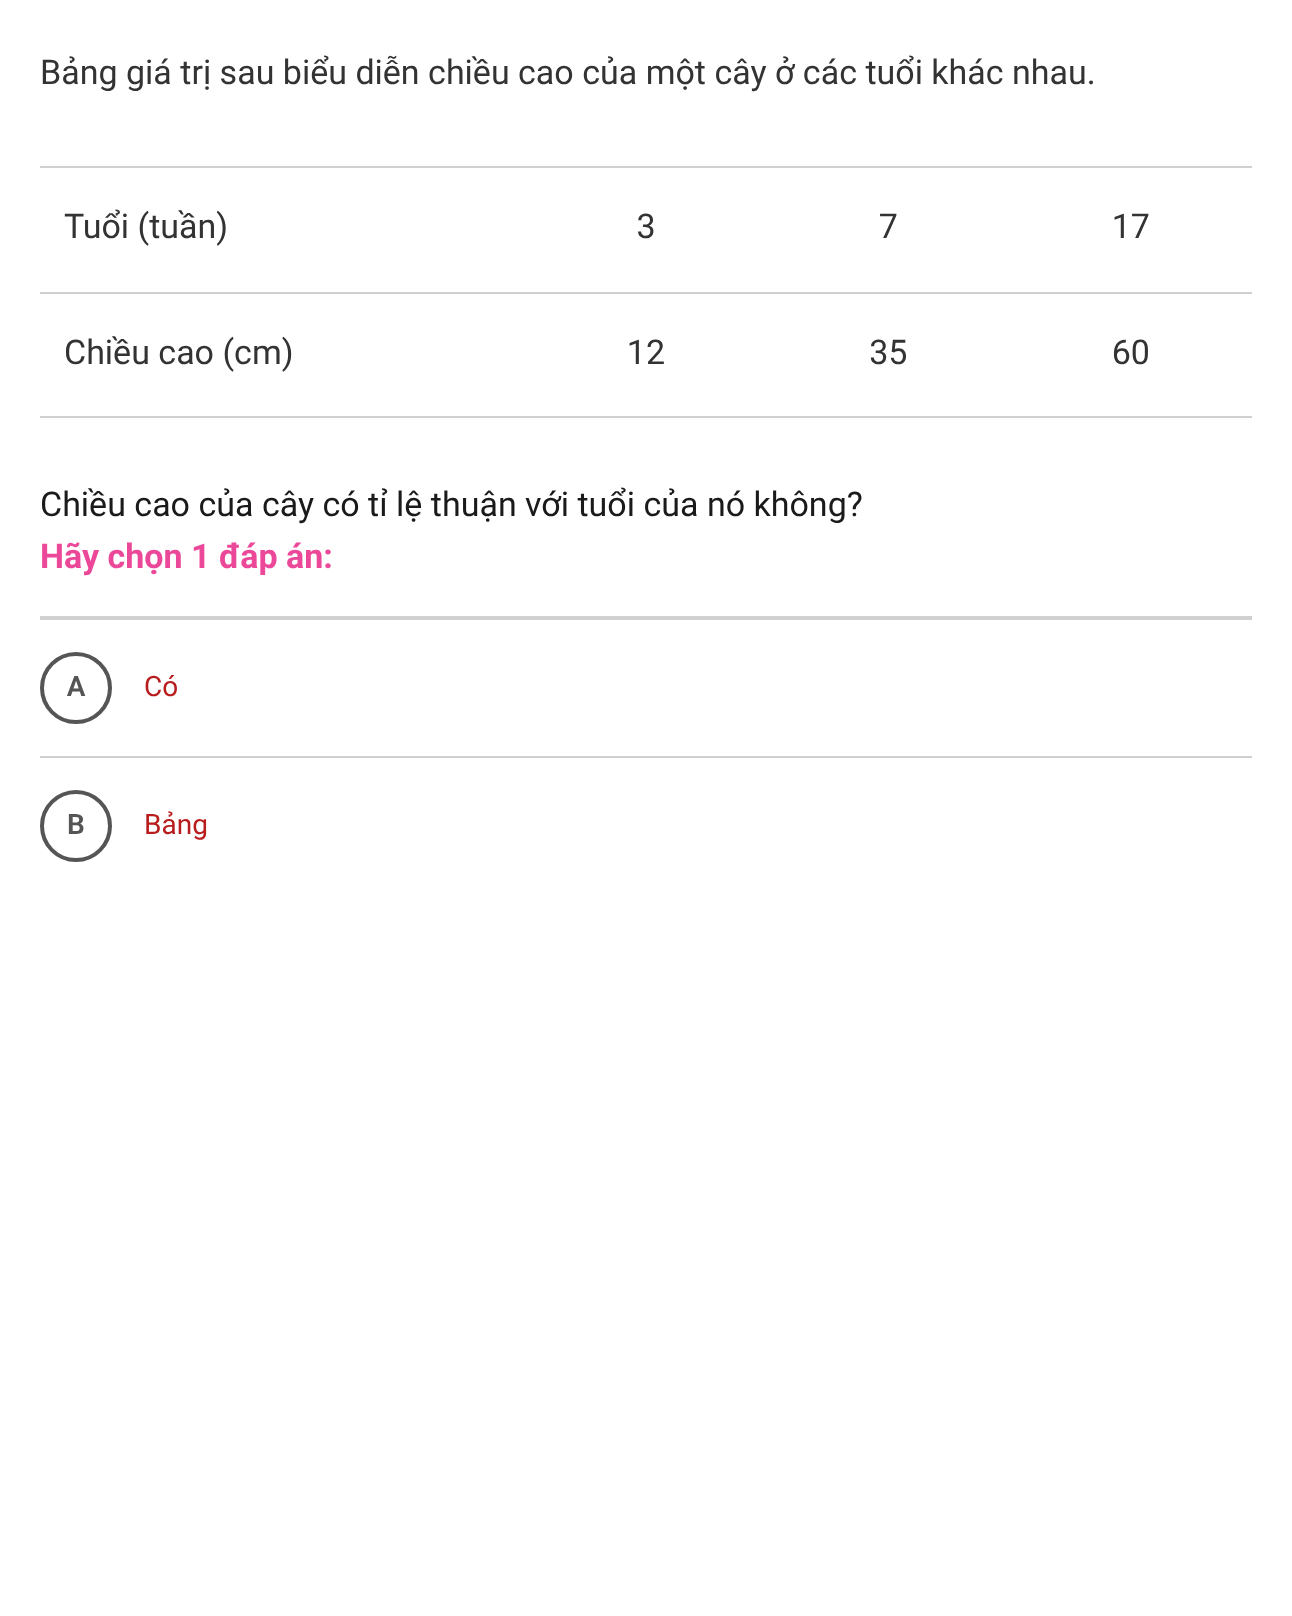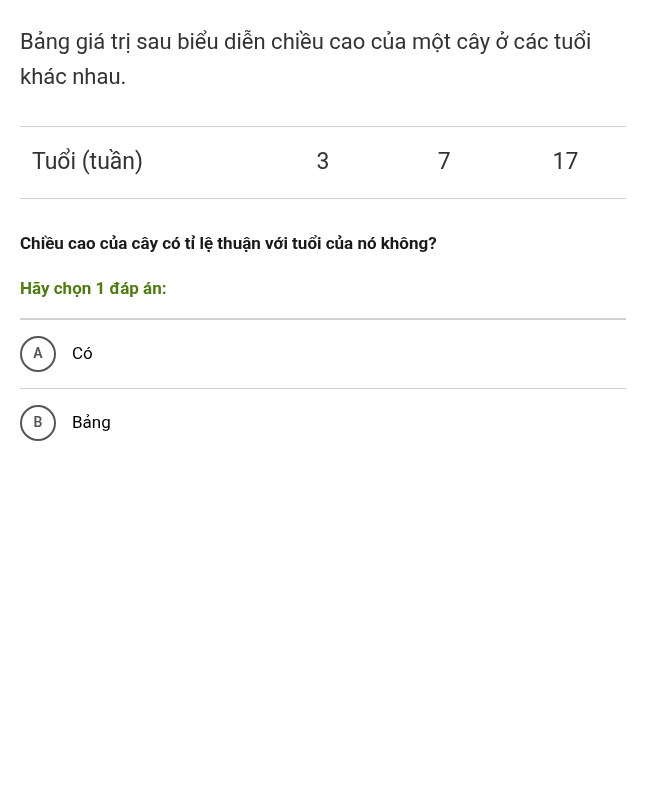--- a/index.html
+++ b/index.html
@@ -13,65 +13,64 @@
       background: #ffffff;
       width: 646px;
       min-height: 808px;
       padding: 24px 20px;
       color: #1a1a1a;
       font-size: 17px;
       line-height: 1.5;
     }
 
     .intro-text {
-      font-size: 22px;
+      font-size: 17px;
       color: #333;
       margin-bottom: 32px;
       line-height: 1.6;
     }
 
     .data-table {
       width: 100%;
       border-collapse: collapse;
       margin-bottom: 32px;
     }
 
     .data-table tr {
       border-top: 1px solid #d0d0d0;
       border-bottom: 1px solid #d0d0d0;
     }
 
     .data-table td {
       padding: 18px 12px;
-      font-size: 23px;
+      font-size: 17px;
       color: #333;
     }
 
     .data-table td:first-child {
       font-weight: 400;
       width: 200px;
     }
 
     .data-table td:not(:first-child) {
       text-align: center;
       width: 100px;
     }
 
     .question-text {
       font-size: 17px;
-      font-weight: 700;
+      font-weight: 400;
       color: #1a1a1a;
-      margin-bottom: 20px;
       line-height: 1.5;
     }
 
     .instruction-text {
       font-size: 17px;
       font-weight: 700;
-      color: #4d7c0f;
+      color: #ec4899;
       margin-bottom: 16px;
     }
 
     .answer-options {
       list-style: none;
     }
 
     .answer-option {
       display: flex;
       align-items: center;
@@ -93,41 +92,47 @@
       display: flex;
       align-items: center;
       justify-content: center;
       font-size: 14px;
       font-weight: 600;
       color: #555;
       flex-shrink: 0;
     }
 
     .option-label {
-      font-size: 17px;
-      color: #000000;
+      font-size: 14px;
+      color: #b91c1c;
     }
 
     .divider-top {
       border-top: 1px solid #d0d0d0;
       margin-bottom: 0;
     }
   </style>
 </head>
 <body>
 
 <p class="intro-text">Bảng giá trị sau biểu diễn chiều cao của một cây ở các tuổi khác nhau.</p>
 
 <table class="data-table">
   <tbody>
     <tr>
       <td>Tuổi (tuần)</td>
       <td>3</td>
       <td>7</td>
       <td>17</td>
+    </tr>
+    <tr>
+      <td>Chiều cao (cm)</td>
+      <td>12</td>
+      <td>35</td>
+      <td>60</td>
     </tr>
   </tbody>
 </table>
 
 <p class="question-text">Chiều cao của cây có tỉ lệ thuận với tuổi của nó không?</p>
 
 <p class="instruction-text">Hãy chọn 1 đáp án:</p>
 
 <div class="divider-top"></div>
 

